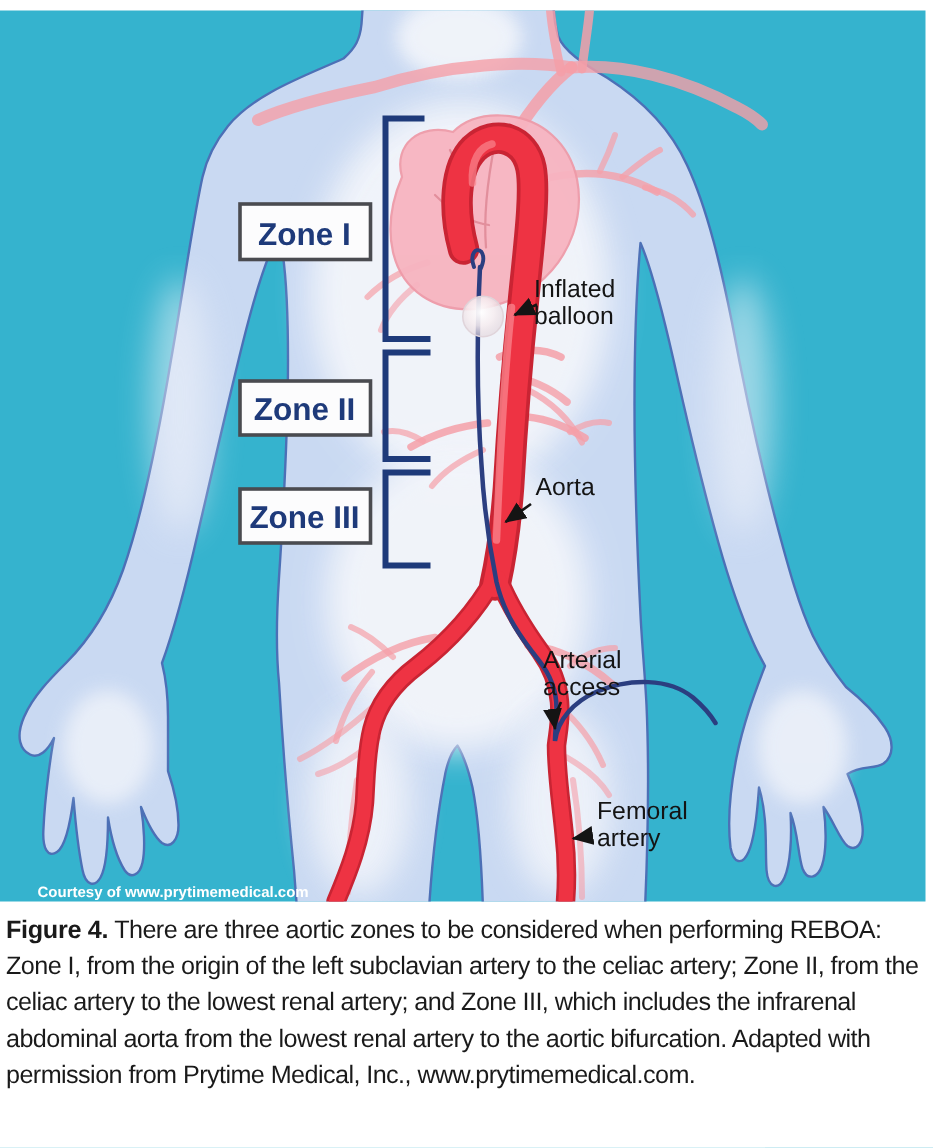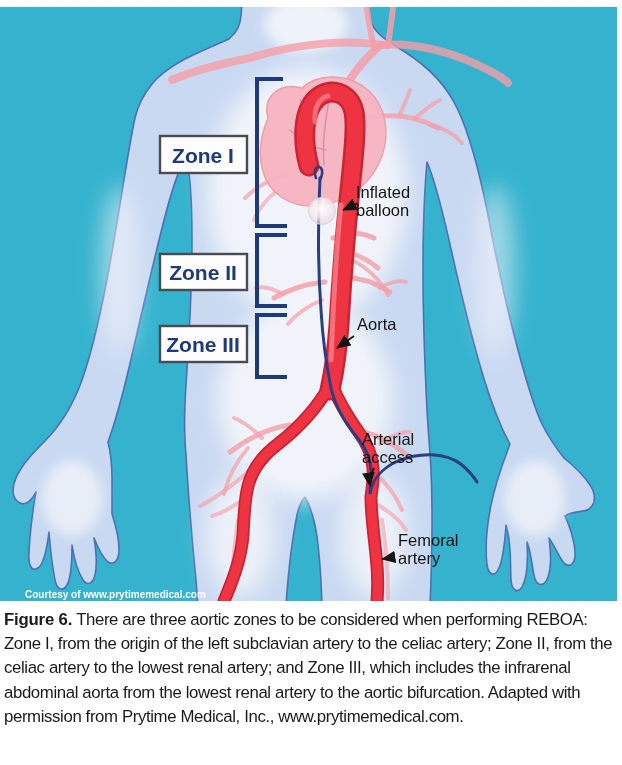--- a/index.html
+++ b/index.html
@@ -240,17 +240,17 @@
       <text class="ann" x="362" y="463">access</text>
       <text class="ann" x="398" y="546">Femoral</text>
       <text class="ann" x="398" y="564">artery</text>
     </g>
 
     <text class="courtesy" x="25" y="598">Courtesy of www.prytimemedical.com</text>
   </g>
 </svg>
 
 <div id="caption">
-  <span class="cap-label">Figure 6.</span>
+  <span class="cap-label">Figure 4.</span>
   <span>There are three aortic zones to be considered when performing REBOA: Zone I, from the origin of the left subclavian artery to the celiac artery; Zone II, from the celiac artery to the lowest renal artery; and Zone III, which includes the infrarenal abdominal aorta from the lowest renal artery to the aortic bifurcation. Adapted with permission from Prytime Medical, Inc., www.prytimemedical.com.</span>
 </div>
 
 </div>
 
 </body></html>

